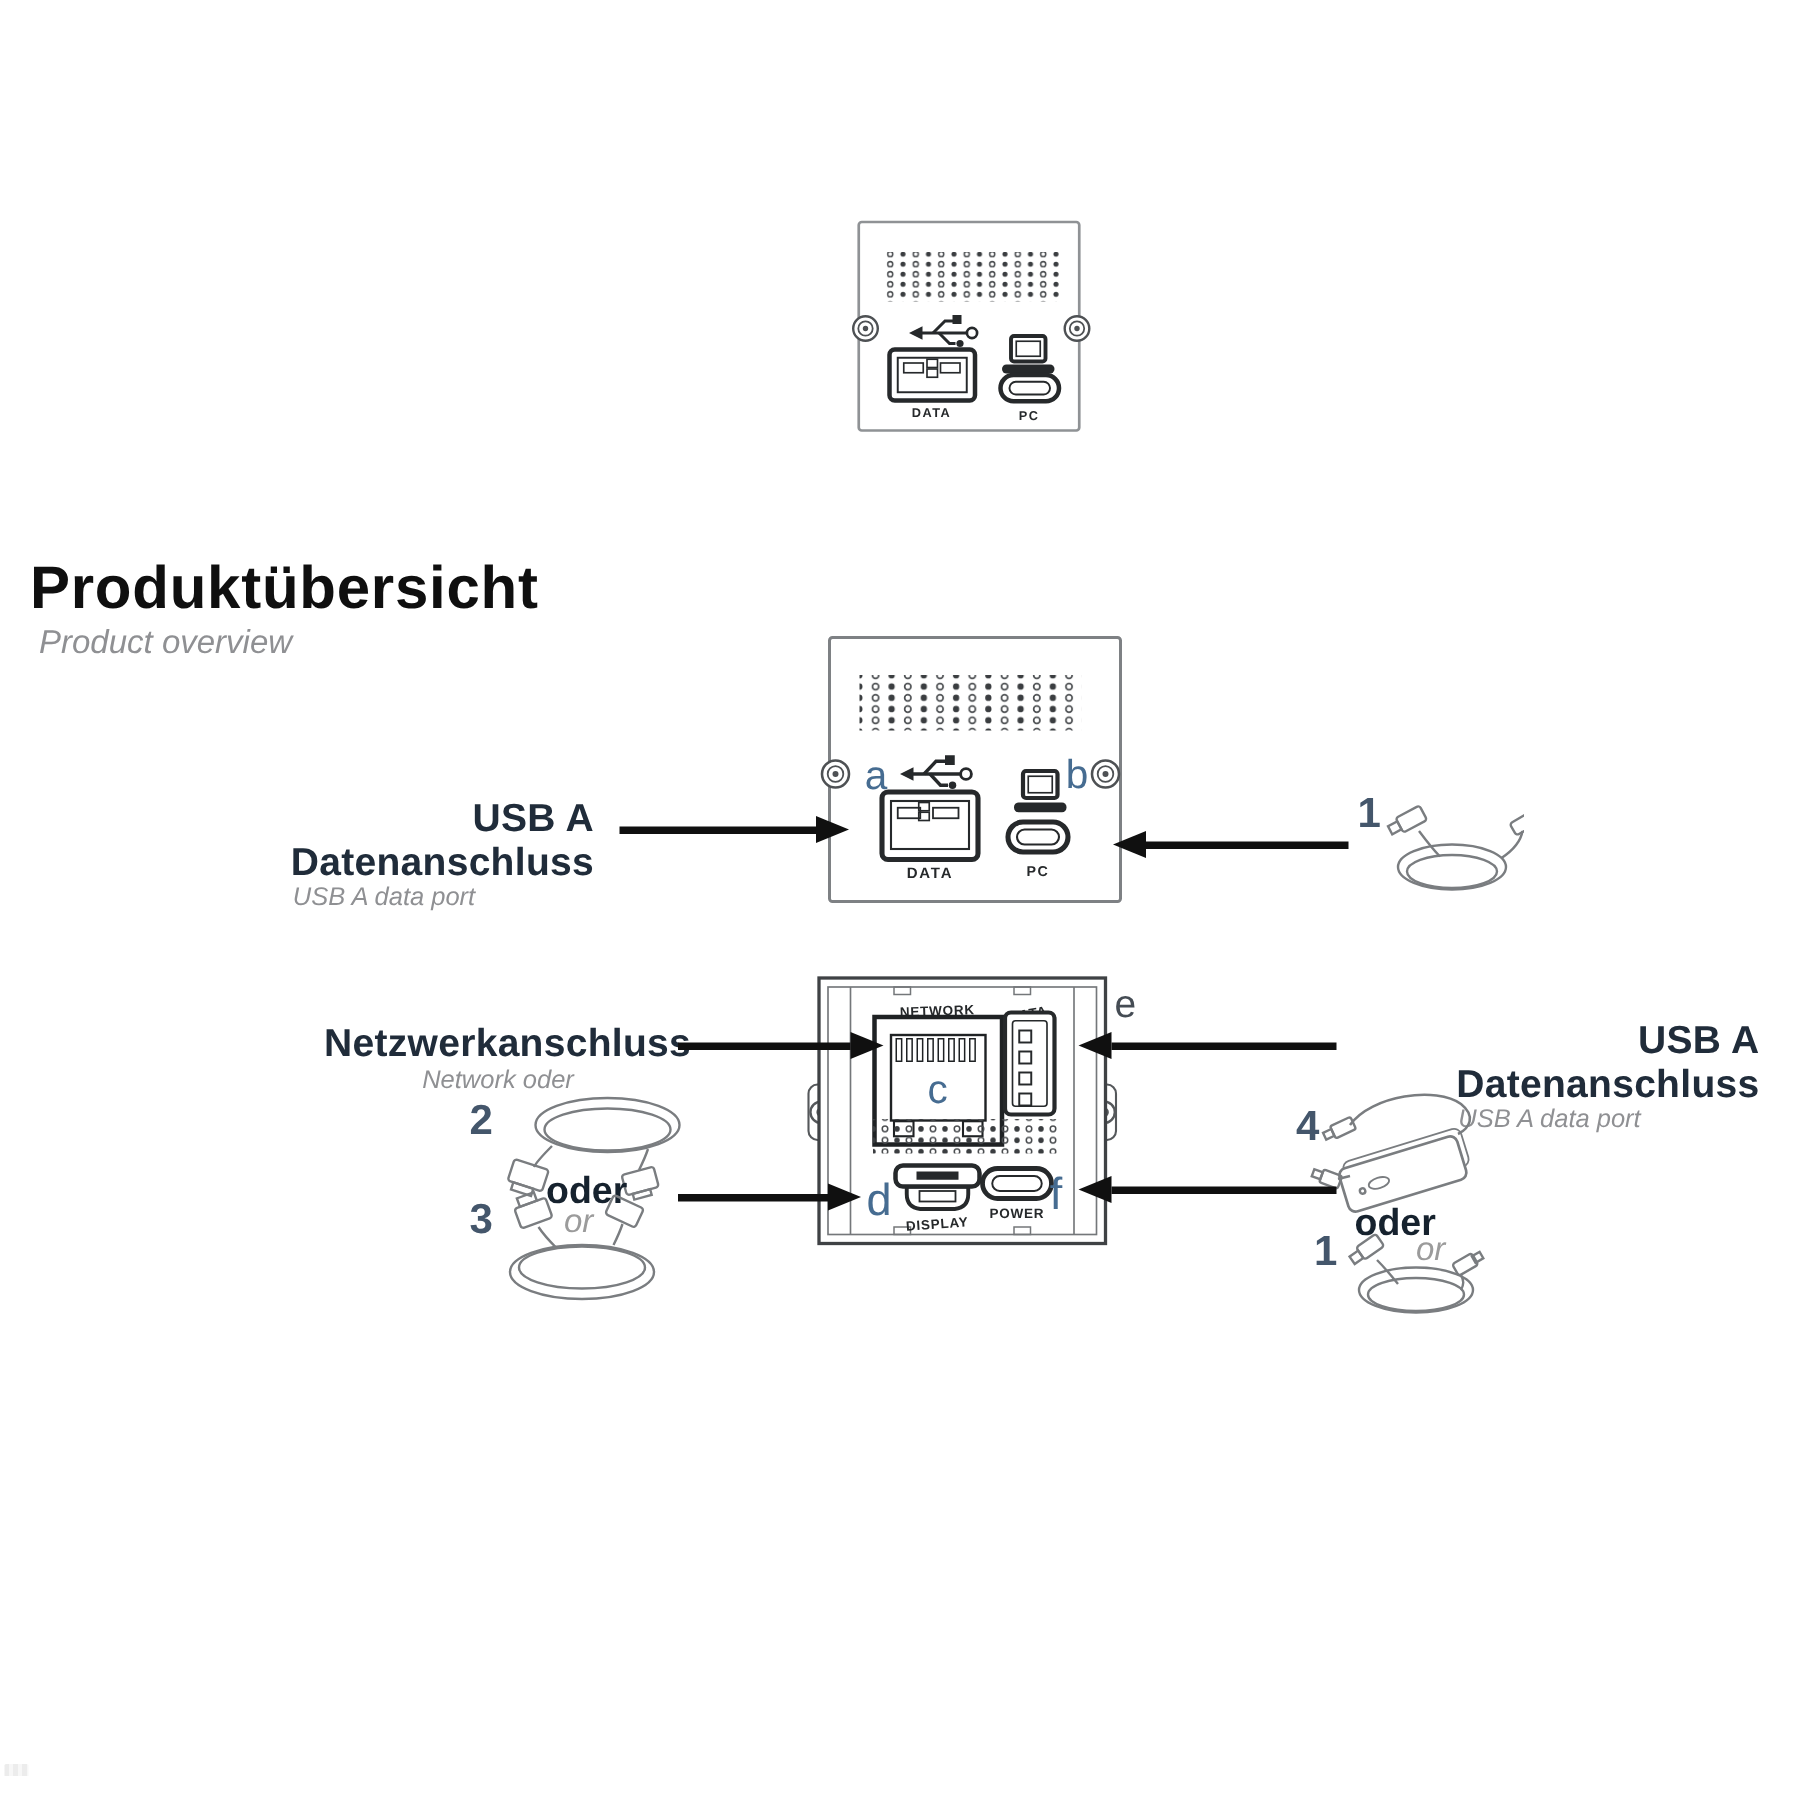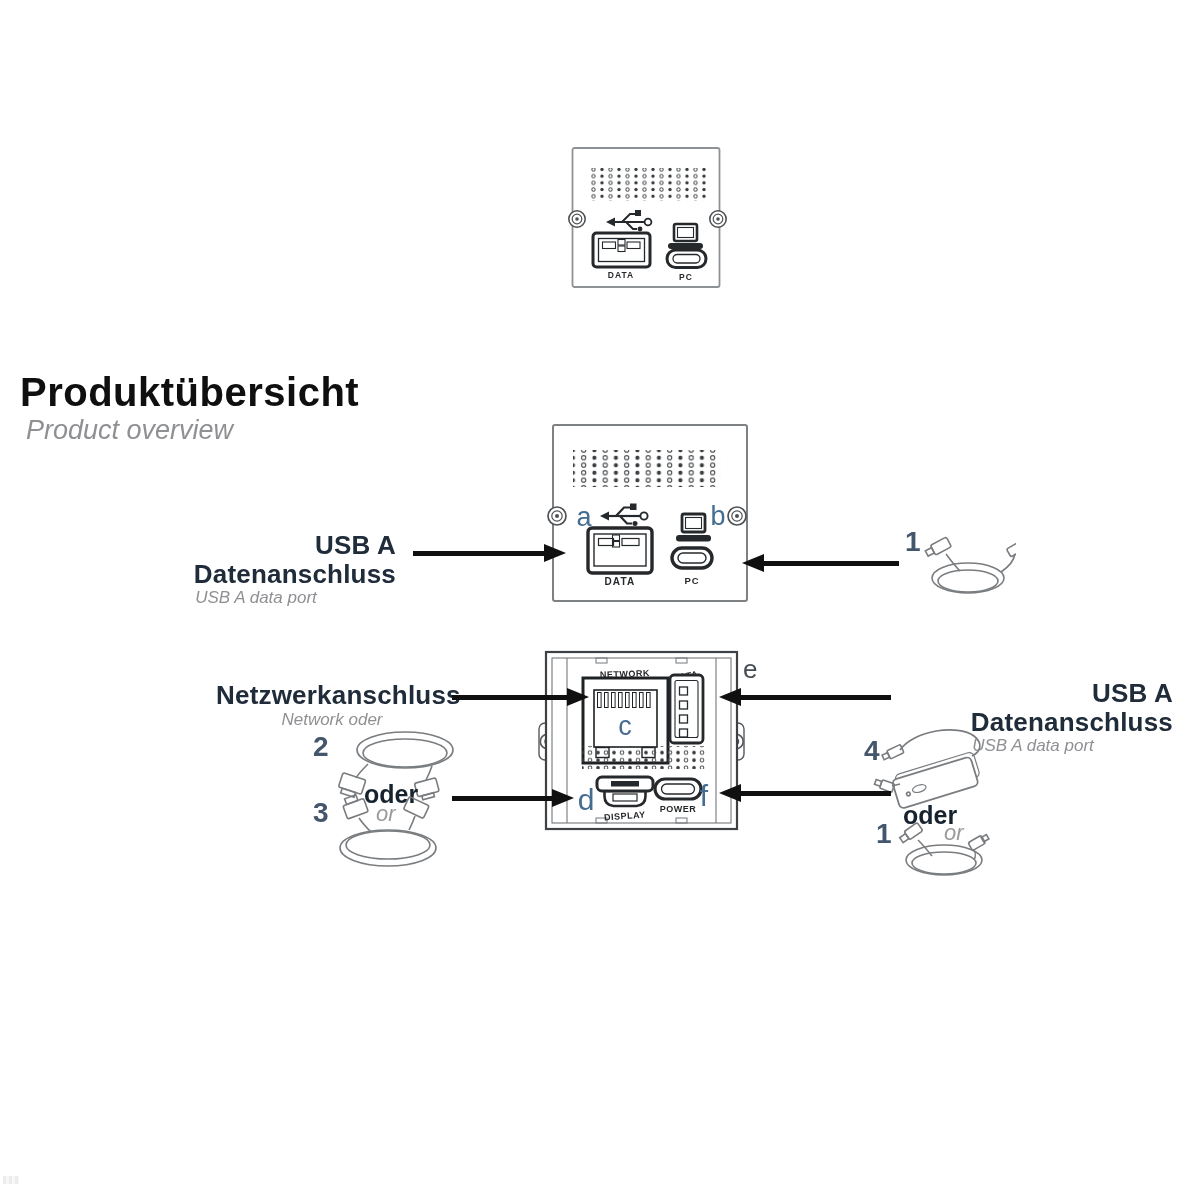--- a/index.html
+++ b/index.html
@@ -2,21 +2,21 @@
 <html><head>
 <meta charset="utf-8">
 <style>
   html,body{margin:0;padding:0;background:#ffffff;}
   .canvas{position:relative;width:1200px;height:1184px;background:#ffffff;overflow:hidden;
           font-family:"Liberation Sans",sans-serif;}
   .abs{position:absolute;}
 
   
   .h-title{font-size:40px;font-weight:bold;color:#0f0f0f;letter-spacing:0.5px;line-height:1;}
-  .h-sub{font-size:27px;font-style:italic;color:#8f9093;margin-top:5px;margin-left:6px;line-height:1;}
+  .h-sub{font-size:22px;font-style:italic;color:#8f9093;margin-top:5px;margin-left:6px;line-height:1;}
 
   
   .callout{line-height:1.1;}
   .c-de{font-size:26px;font-weight:bold;color:#202c3a;letter-spacing:0.2px;text-align:right;}
   .c-en{font-size:17px;font-style:italic;color:#8f9093;margin-top:1px;}
   .t-center{text-align:center;}
 
   .num{font-size:28px;font-weight:bold;color:#44566b;line-height:1;}
   .oder{font-size:25px;font-weight:bold;color:#16222e;line-height:1;}
   .or{font-size:22px;font-style:italic;color:#9b9b9b;line-height:1;}

